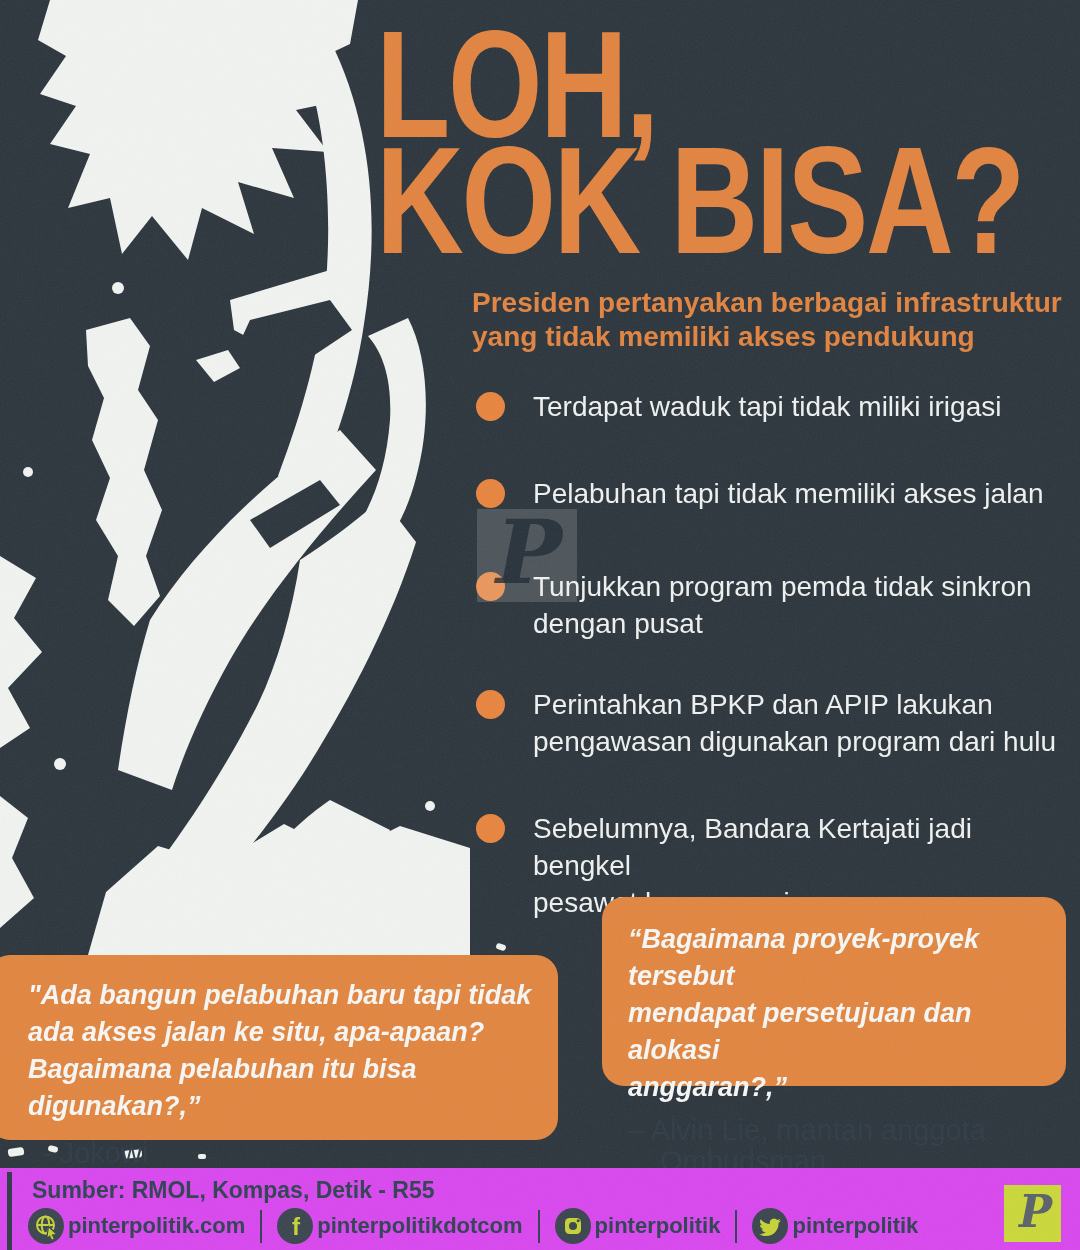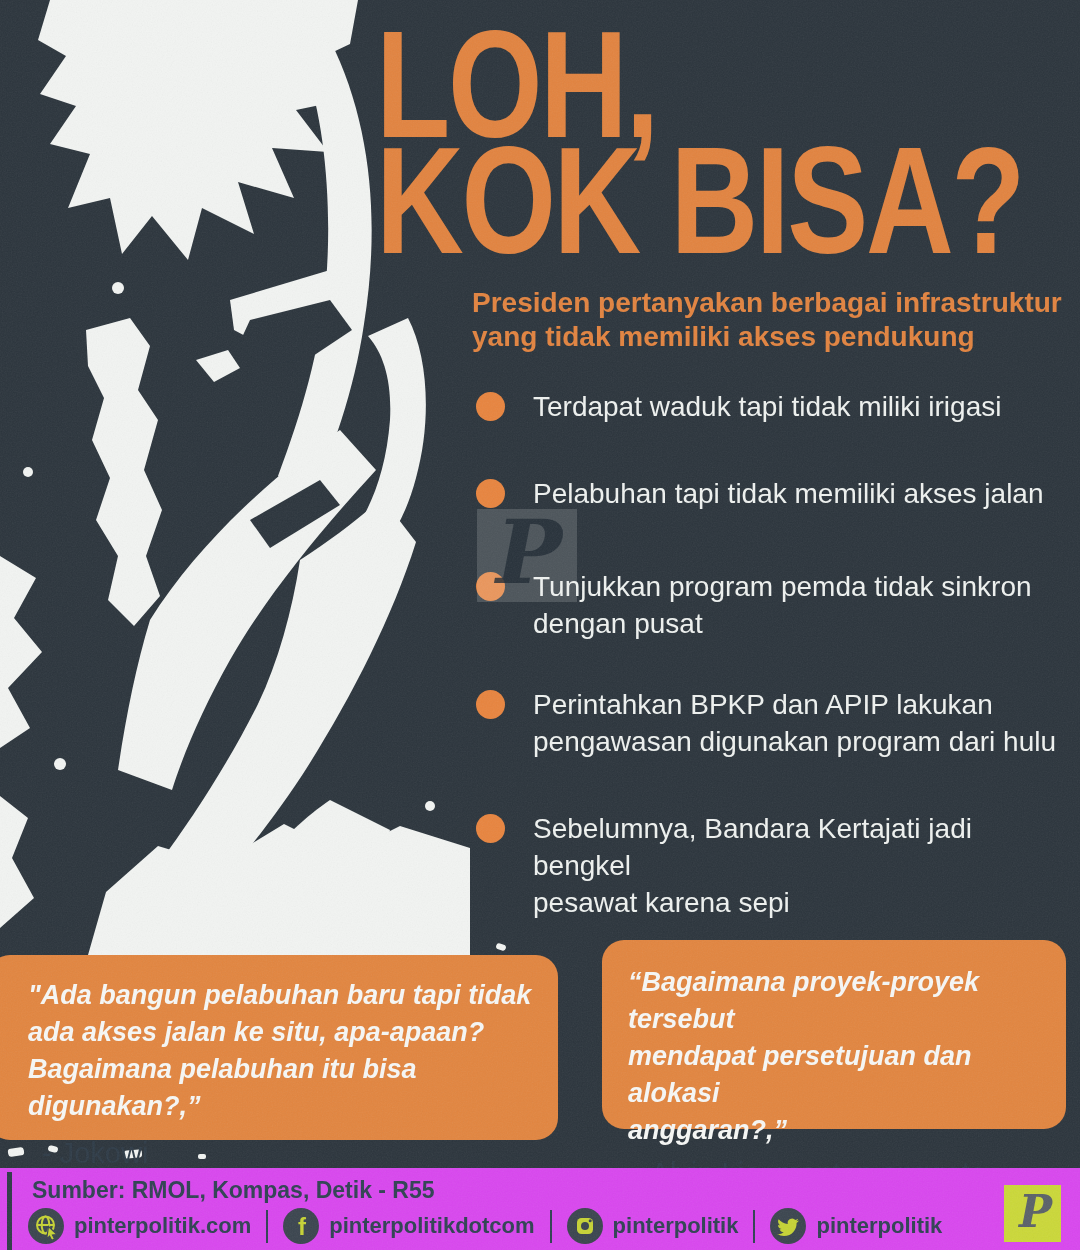--- a/index.html
+++ b/index.html
@@ -61,21 +61,21 @@
     font-style: italic; font-weight: 700;
     font-size: 88px; line-height: 1; color: #1E2933; opacity: 0.8;
     transform: translate(2px,-4px);
   }
   
   .quote-box {
     position: absolute; z-index: 5; background: #E2853F;
     border-radius: 22px;
   }
   .quote-box--left  { left: -12px; top: 955px; width: 570px; height: 185px; padding: 22px 10px 0 40px; }
-  .quote-box--right { left: 602px; top: 940px; width: 464px; height: 189px; padding: 24px 8px 16px 26px; }
+  .quote-box--right { left: 602px; top: 897px; width: 464px; height: 189px; padding: 24px 8px 16px 26px; }
   .quote-text {
     font-style: italic; font-weight: 700;
     font-size: 27px; line-height: 37px; color: #F7F8F6;
     white-space: pre-line;
   }
   .quote-attr {
     margin-top: 13px; font-weight: 400; font-size: 29px; line-height: 31px;
     color: #2E3B47; white-space: pre-line;
   }
   .quote-box--left  .quote-attr { padding-left: 14px; }
@@ -93,21 +93,21 @@
     position: absolute; left: 32px; top: 9px;
     font-weight: 700; font-size: 23px; color: #2F4152;
   }
   .footer-socials {
     position: absolute; left: 28px; top: 40px; height: 36px;
     display: flex; align-items: center;
   }
   .soc-item { display: flex; align-items: center; }
   .soc-icon { width: 36px; height: 36px; display: block; }
   .soc-label {
-    margin-left: 10px; font-weight: 700; font-size: 22px; color: #2F4152;
+    margin-left: 4px; font-weight: 700; font-size: 22px; color: #2F4152;
     white-space: nowrap;
   }
   .soc-divider {
     width: 2px; height: 33px; background: #2F4152; margin: 0 15px;
   }
   .footer-logo {
     position: absolute; left: 1004px; top: 17px;
     width: 57px; height: 57px; background: #CBD838;
     display: flex; align-items: center; justify-content: center;
   }

